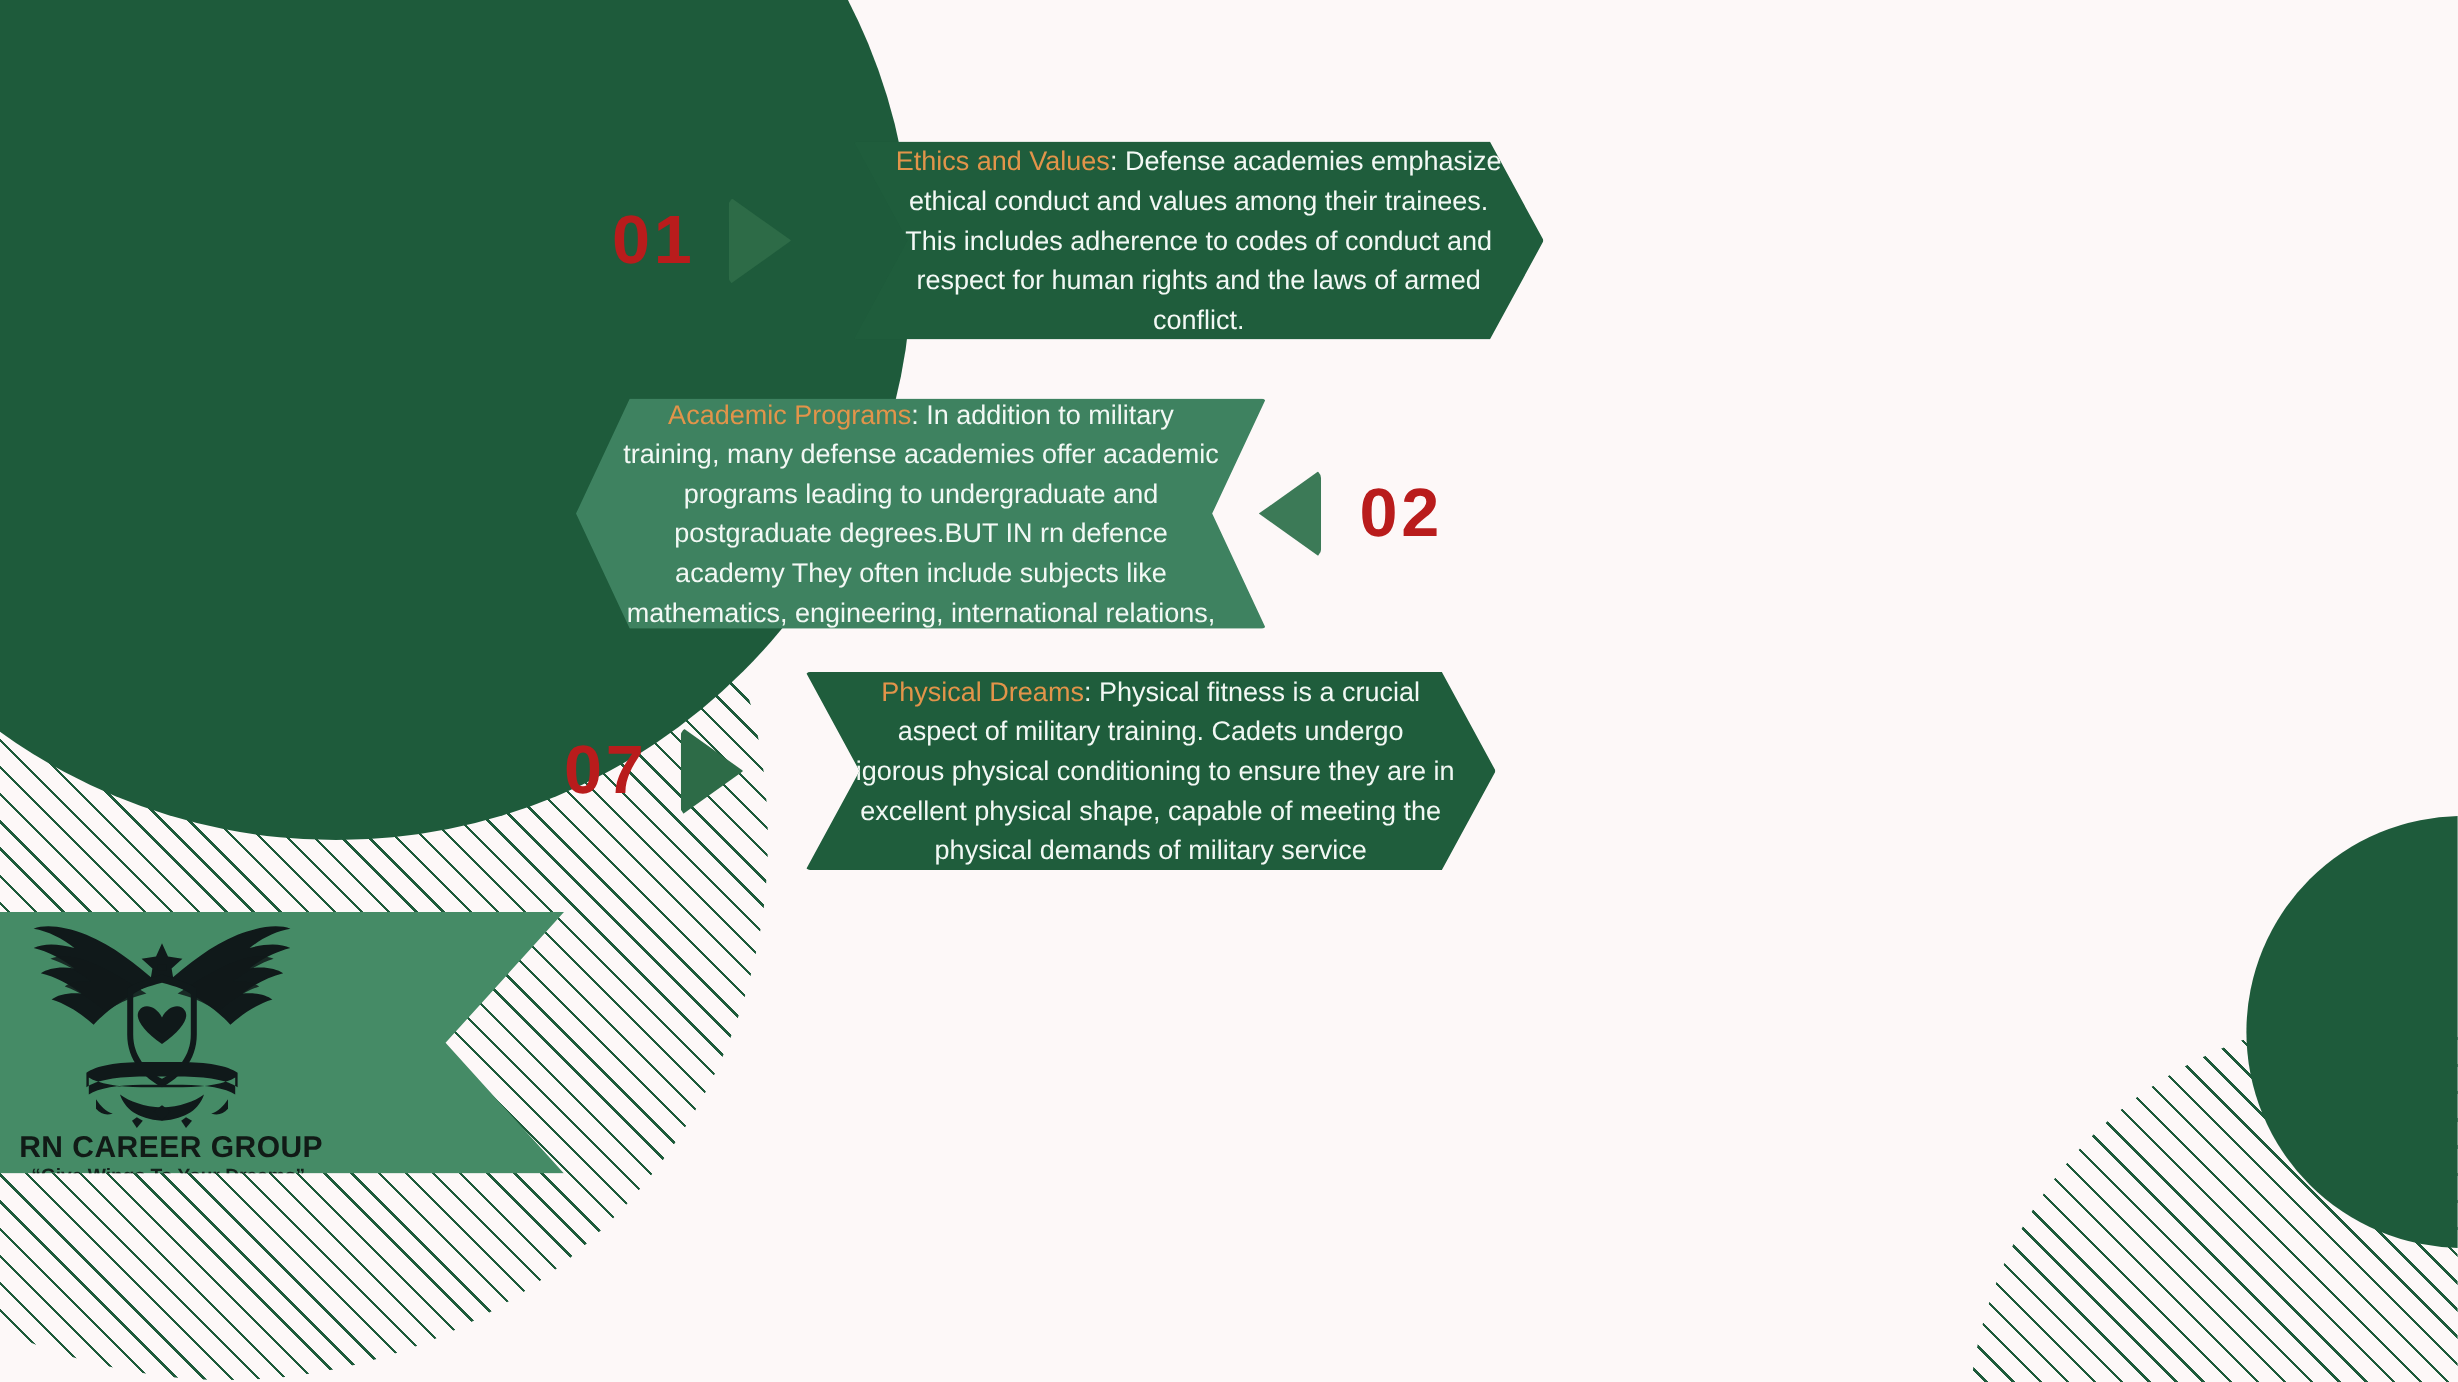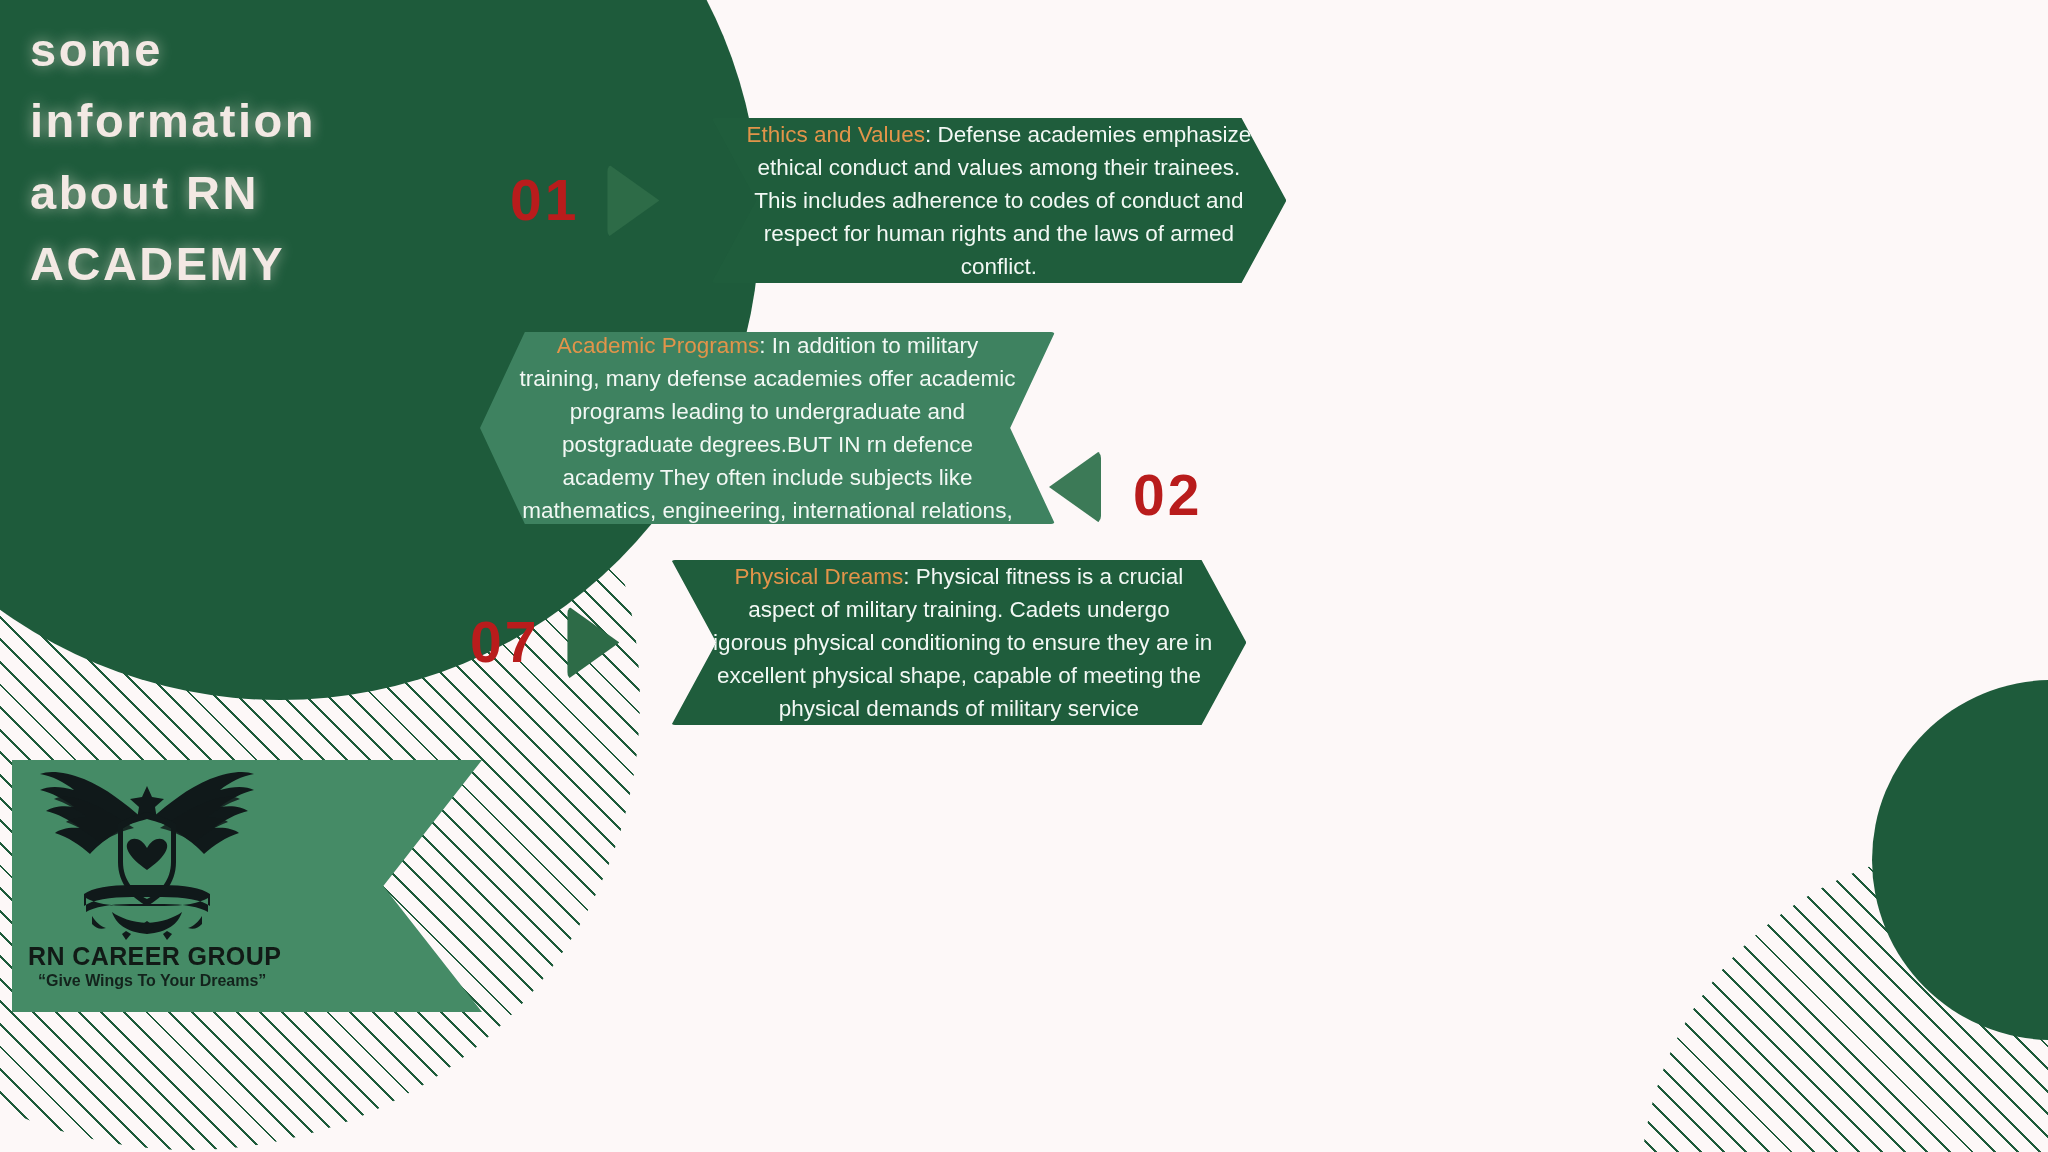--- a/index.html
+++ b/index.html
@@ -46,25 +46,24 @@
     font-size:47px;
     line-height:1.52;
     letter-spacing:2.5px;
     text-shadow:0 0 14px rgba(255,245,235,.55);
     z-index:5;
   }
   .heading div{white-space:nowrap;}
 
   
   .logo-banner{
-    position:absolute;left:0px;top:760px;width:470px;height:252px;
+    position:absolute;left:0px;top:760px;width:470px;height:218px;
     background:#458B66;
     clip-path:polygon(0 0,100% 0,79% 50%,100% 100%,0 100%);
     z-index:5;
-    margin-left:12px;
   }
   .logo-crest{position:absolute;left:10px;top:6px;width:250px;height:178px;}
   .logo-title{
     position:absolute;left:16px;top:182px;
     font-size:25px;font-weight:800;color:#111a16;letter-spacing:.4px;
     white-space:nowrap;
   }
   .logo-tag{
     position:absolute;left:26px;top:212px;
     font-size:16px;font-weight:700;color:#13231c;
@@ -115,45 +114,39 @@
     clip-path:polygon(100% 0, 0 50%, 100% 100%);
     border-radius:8px;
   }
   .chev.dark{background:#2D6B47;}
 
   
   #row1{left:510px;top:118px;}
   #row1 .banner-r{width:575px;height:165px;background:#1F5D3C;margin-left:52px;}
   #row1 .chev{margin-left:28px;}
 
-  #row2{left:480px;top:332px;align-items:flex-end;}
+  #row2{left:480px;top:332px;}
   #row2 .banner-l{width:575px;height:192px;background:#3E8260;}
   #row2 .chev{margin-left:-6px;}
   #row2 .num{margin-left:32px;}
 
   #row3{left:470px;top:560px;}
   #row3 .banner-r{width:575px;height:165px;background:#1F5D3C;margin-left:52px;}
   #row3 .chev{margin-left:28px;}
 </style>
 </head>
 <body>
 
 <div id="stage">
 
   <div class="deco tl-hatch"></div>
   <div class="deco tl-circle"></div>
   <div class="deco br-hatch"></div>
   <div class="deco br-circle"></div>
 
-  <div class="heading">
-    <div>some</div>
-    <div>information</div>
-    <div>about RN</div>
-    <div>ACADEMY</div>
-  </div>
 
   <div class="row" id="row1">
     <div class="num">01</div>
     <div class="chev right dark"></div>
     <div class="banner-r">
       <div class="banner-text">
         <b>Ethics and Values</b><span>: </span><span>Defense academies emphasize ethical conduct and values among their trainees. This includes adherence to codes of conduct and respect for human rights and the laws of armed conflict.</span>
       </div>
     </div>
   </div>

